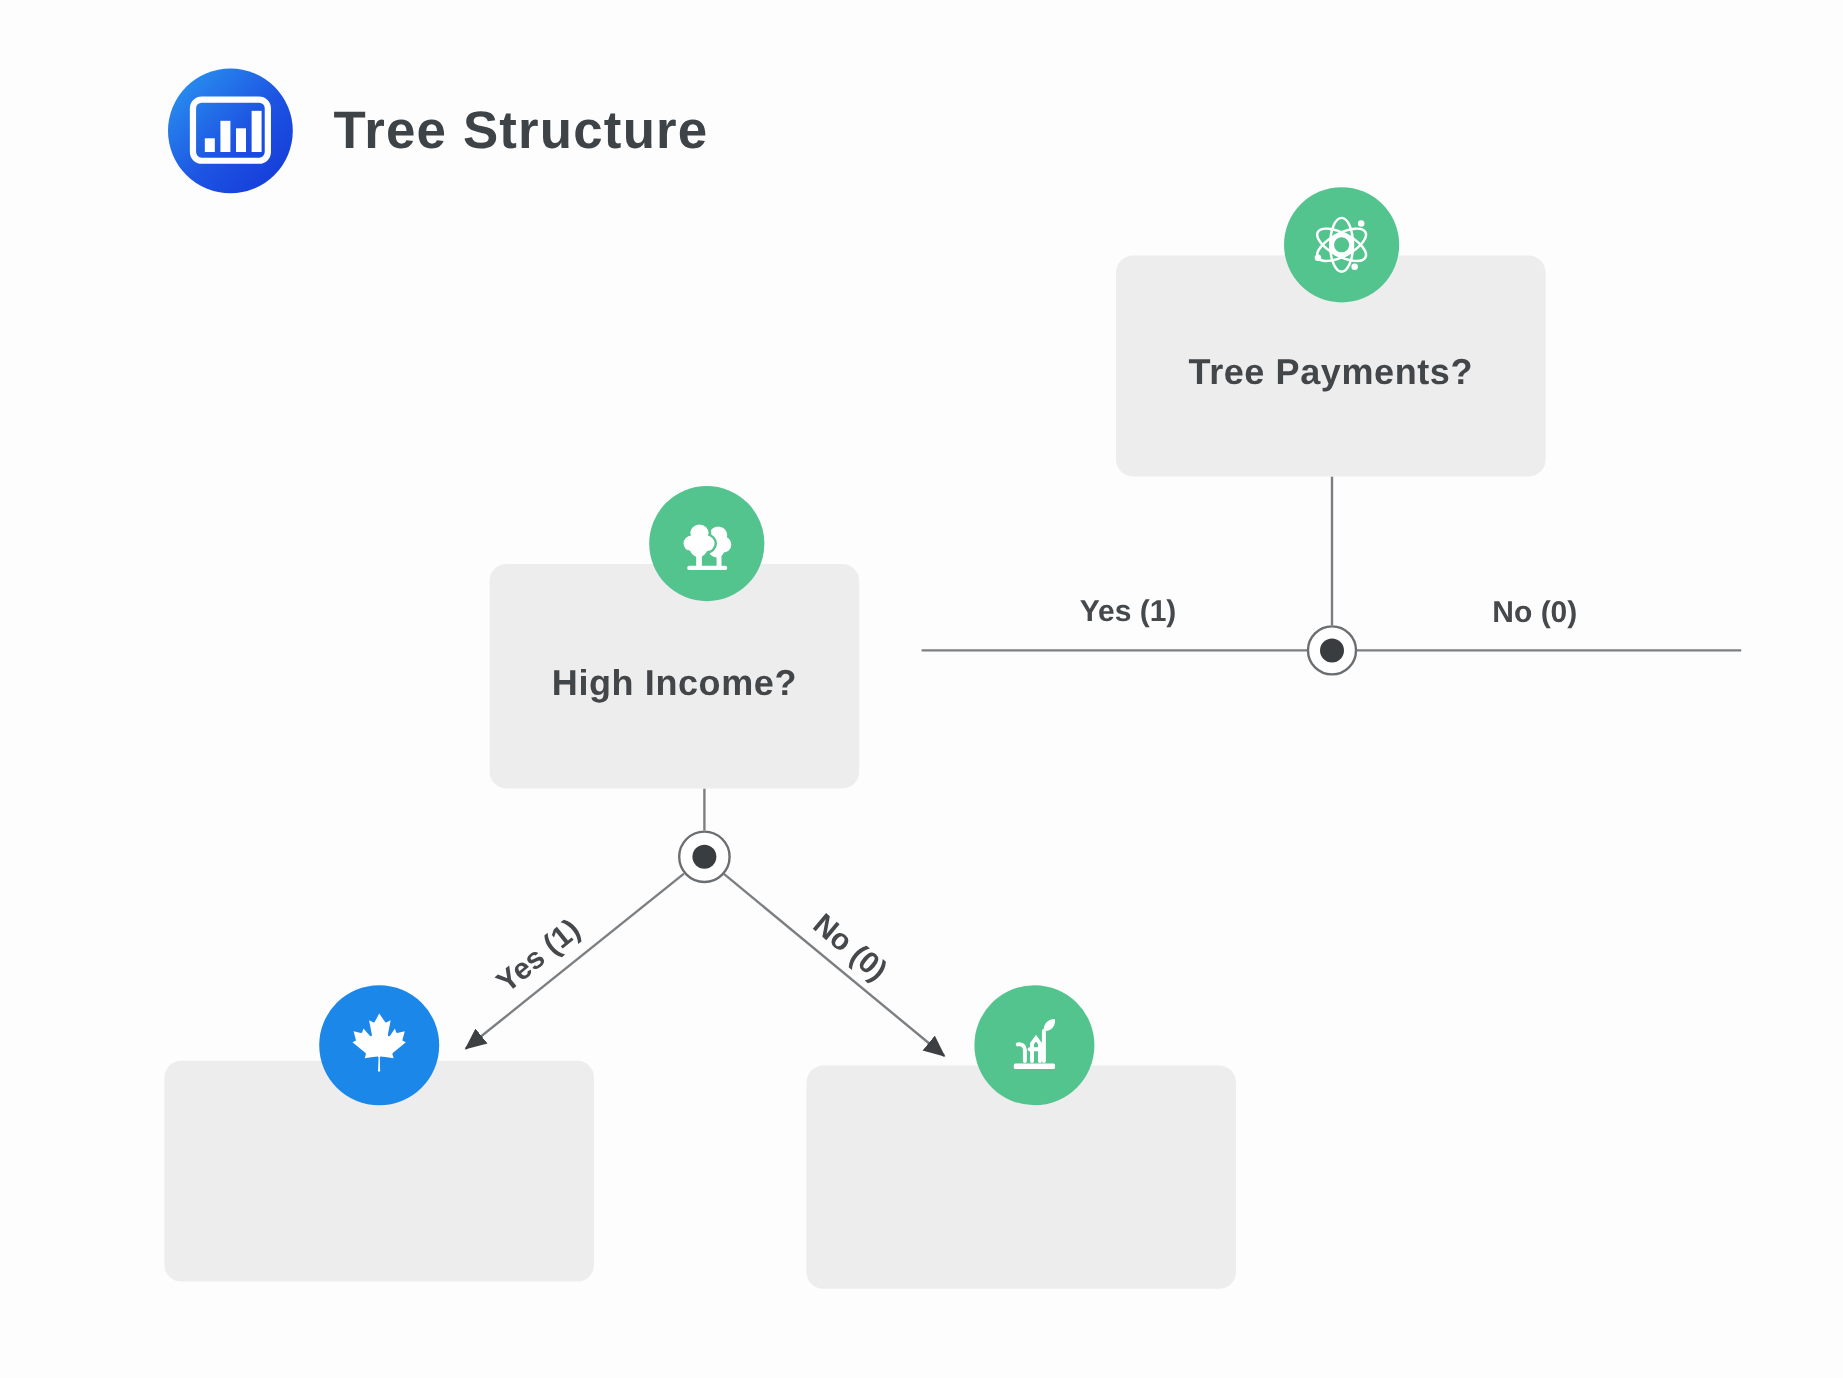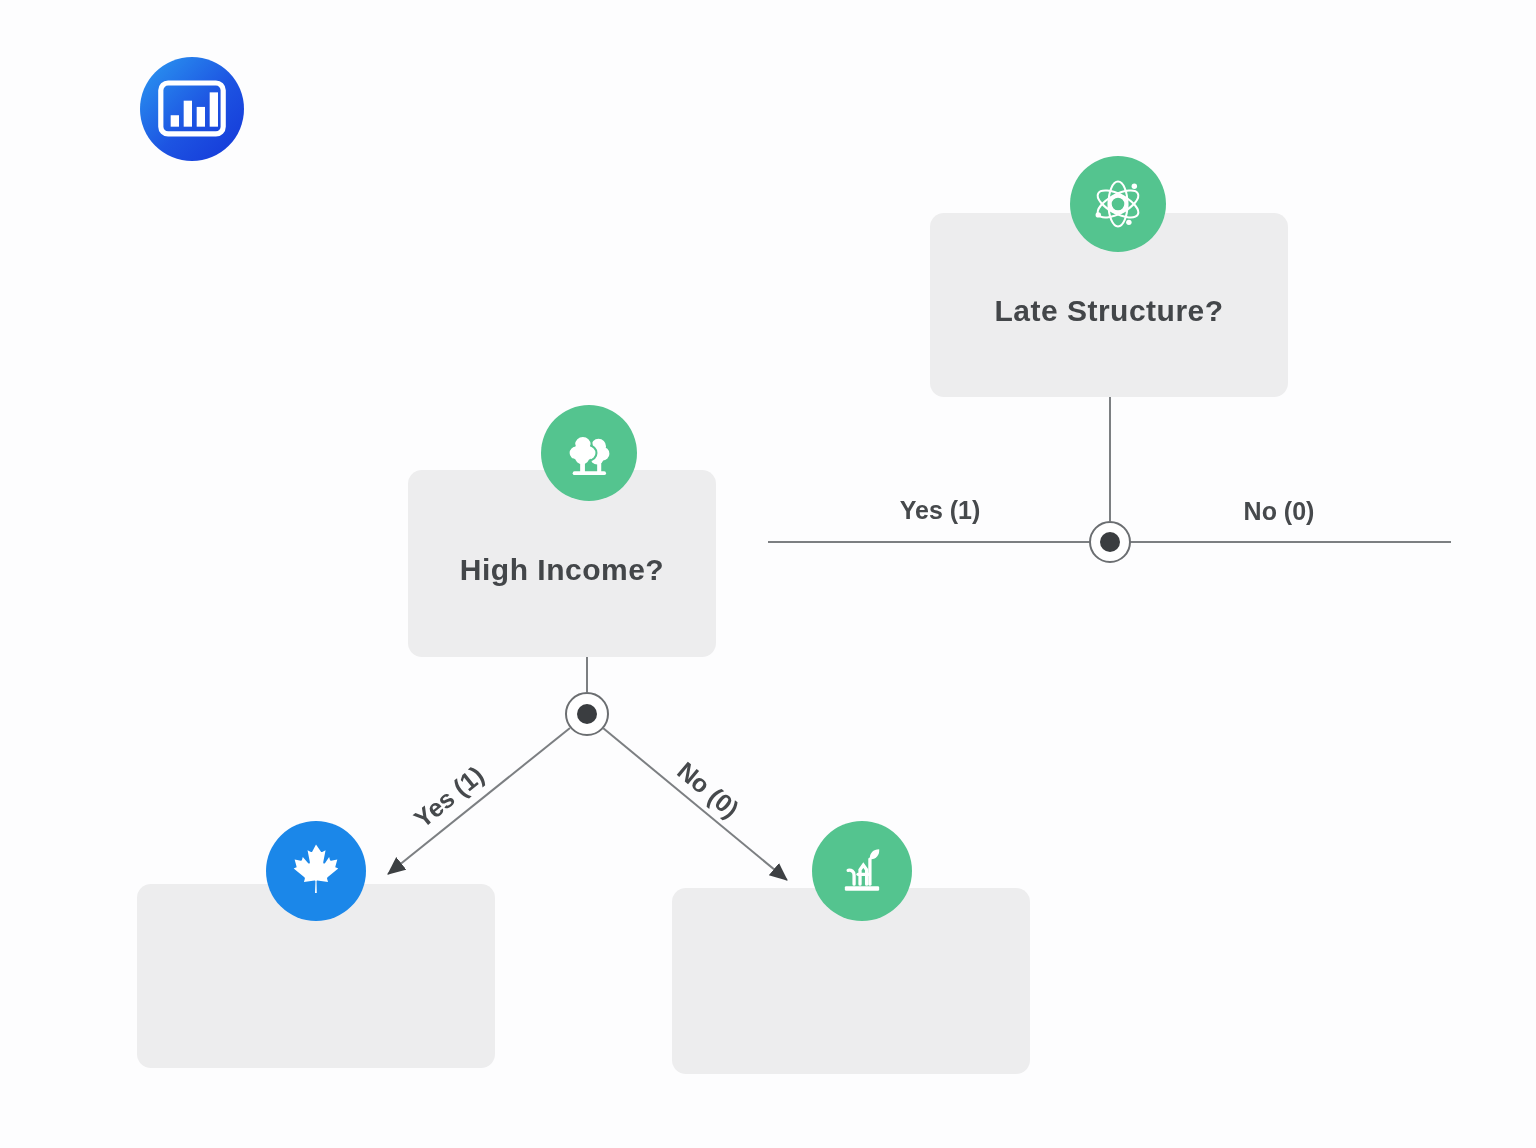--- a/index.html
+++ b/index.html
@@ -89,23 +89,24 @@
 
   <div class="header-icon">
     <svg width="104" height="104" viewBox="0 0 100 100">
       <rect x="20" y="25" width="60" height="49" rx="7" fill="none" stroke="#ffffff" stroke-width="5"></rect>
       <rect x="29.5" y="56" width="8" height="11" fill="#ffffff"></rect>
       <rect x="42" y="42" width="8" height="25" fill="#ffffff"></rect>
       <rect x="54.5" y="48" width="8" height="19" fill="#ffffff"></rect>
       <rect x="67" y="34" width="8" height="33" fill="#ffffff"></rect>
     </svg>
   </div>
+  <div class="page-title">Tree Structure</div>
 
   <div id="node-root" class="node-box">
-    <span class="node-label">Late Structure?</span>
+    <span class="node-label">Tree Payments?</span>
   </div>
 
   <div id="node-income" class="node-box">
     <span class="node-label">High Income?</span>
   </div>
 
   <div id="node-leaf-yes" class="node-box">
     <span class="node-label"></span>
   </div>
 

